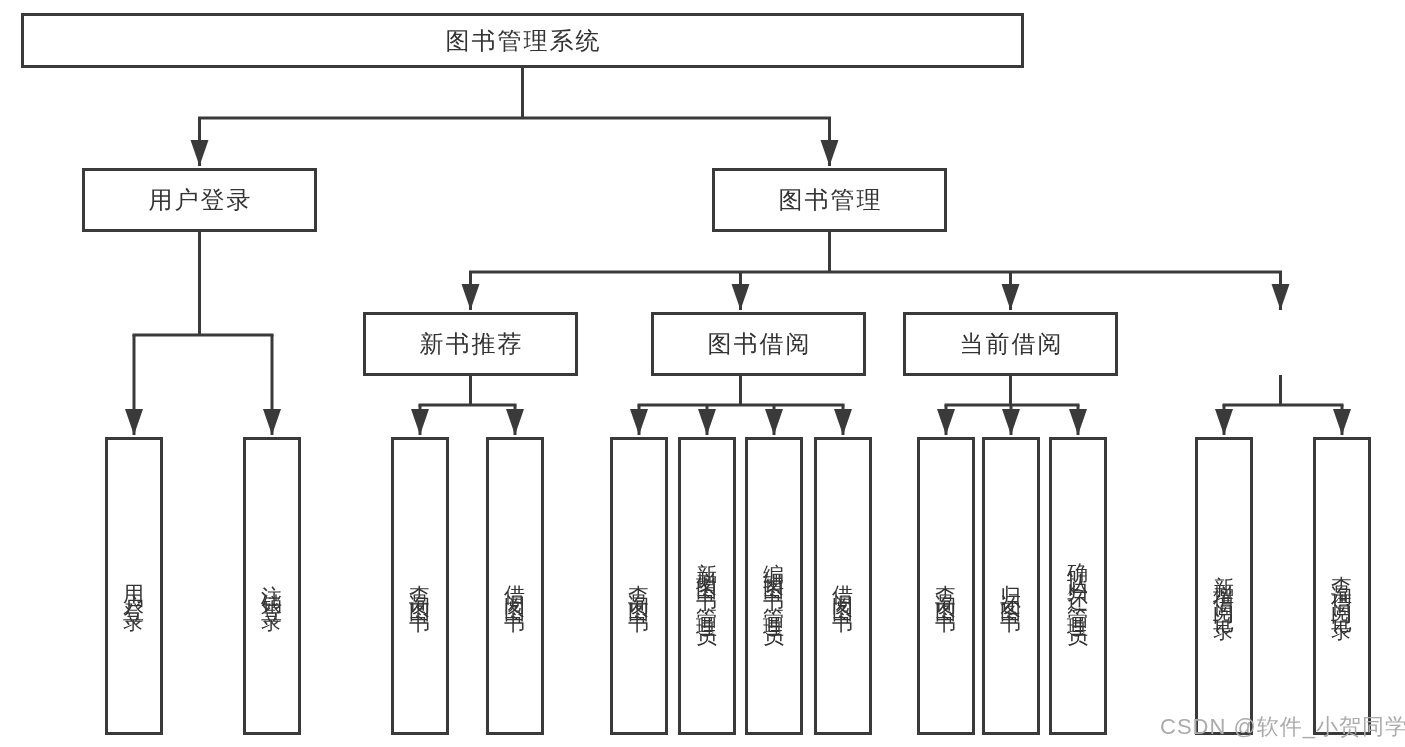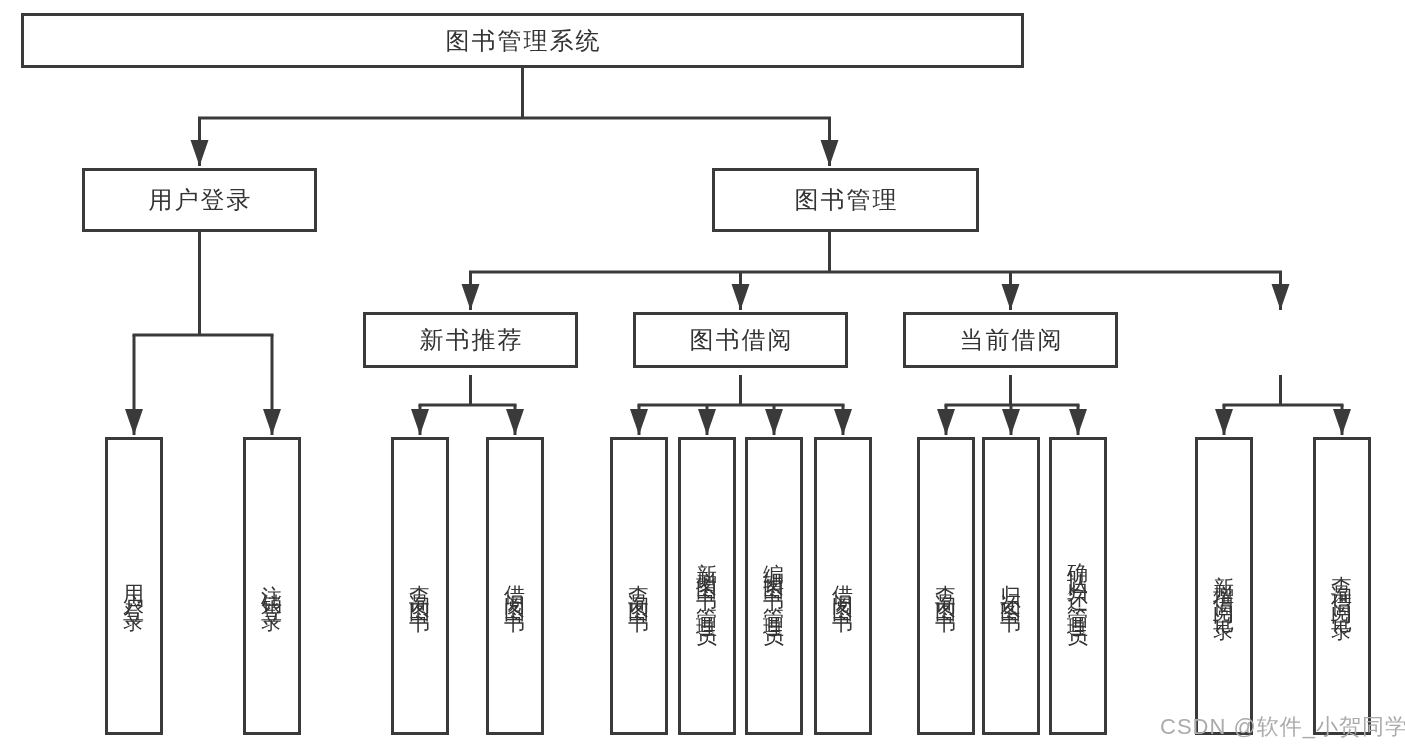--- a/index.html
+++ b/index.html
@@ -39,24 +39,24 @@
   }
   .v-box{
     writing-mode:vertical-rl;
     text-orientation:mixed;
     font-size:21px;
     letter-spacing:9px;
     line-height:1;
   }
   .root{left:21px;top:13px;width:1003px;height:55px;}
   .lvl2-a{left:82px;top:168px;width:235px;height:64px;}
-  .lvl2-b{left:712px;top:168px;width:267px;height:64px;}
-  .lvl3{top:312px;width:215px;height:56px;}
+  .lvl2-b{left:712px;top:168px;width:235px;height:64px;}
+  .lvl3{top:312px;width:215px;height:64px;}
   .lvl3-1{left:363px;}
-  .lvl3-2{left:633px;}
+  .lvl3-2{left:651px;}
   .lvl3-3{left:903px;font-family:Liberation Serif, serif;}
   .lvl3-4{left:1173px;}
   .leaf{top:437px;width:58px;height:298px;}
   .leaf-1{left:105px;}  .leaf-2{left:243px;}
   .leaf-3{left:391px;}  .leaf-4{left:486px;}
   .leaf-5{left:610px;}  .leaf-6{left:678px;}
   .leaf-7{left:745px;}  .leaf-8{left:814px;}
   .leaf-9{left:917px;}  .leaf-10{left:982px;}
   .leaf-11{left:1049px;}
   .leaf-12{left:1195px;} .leaf-13{left:1313px;}

